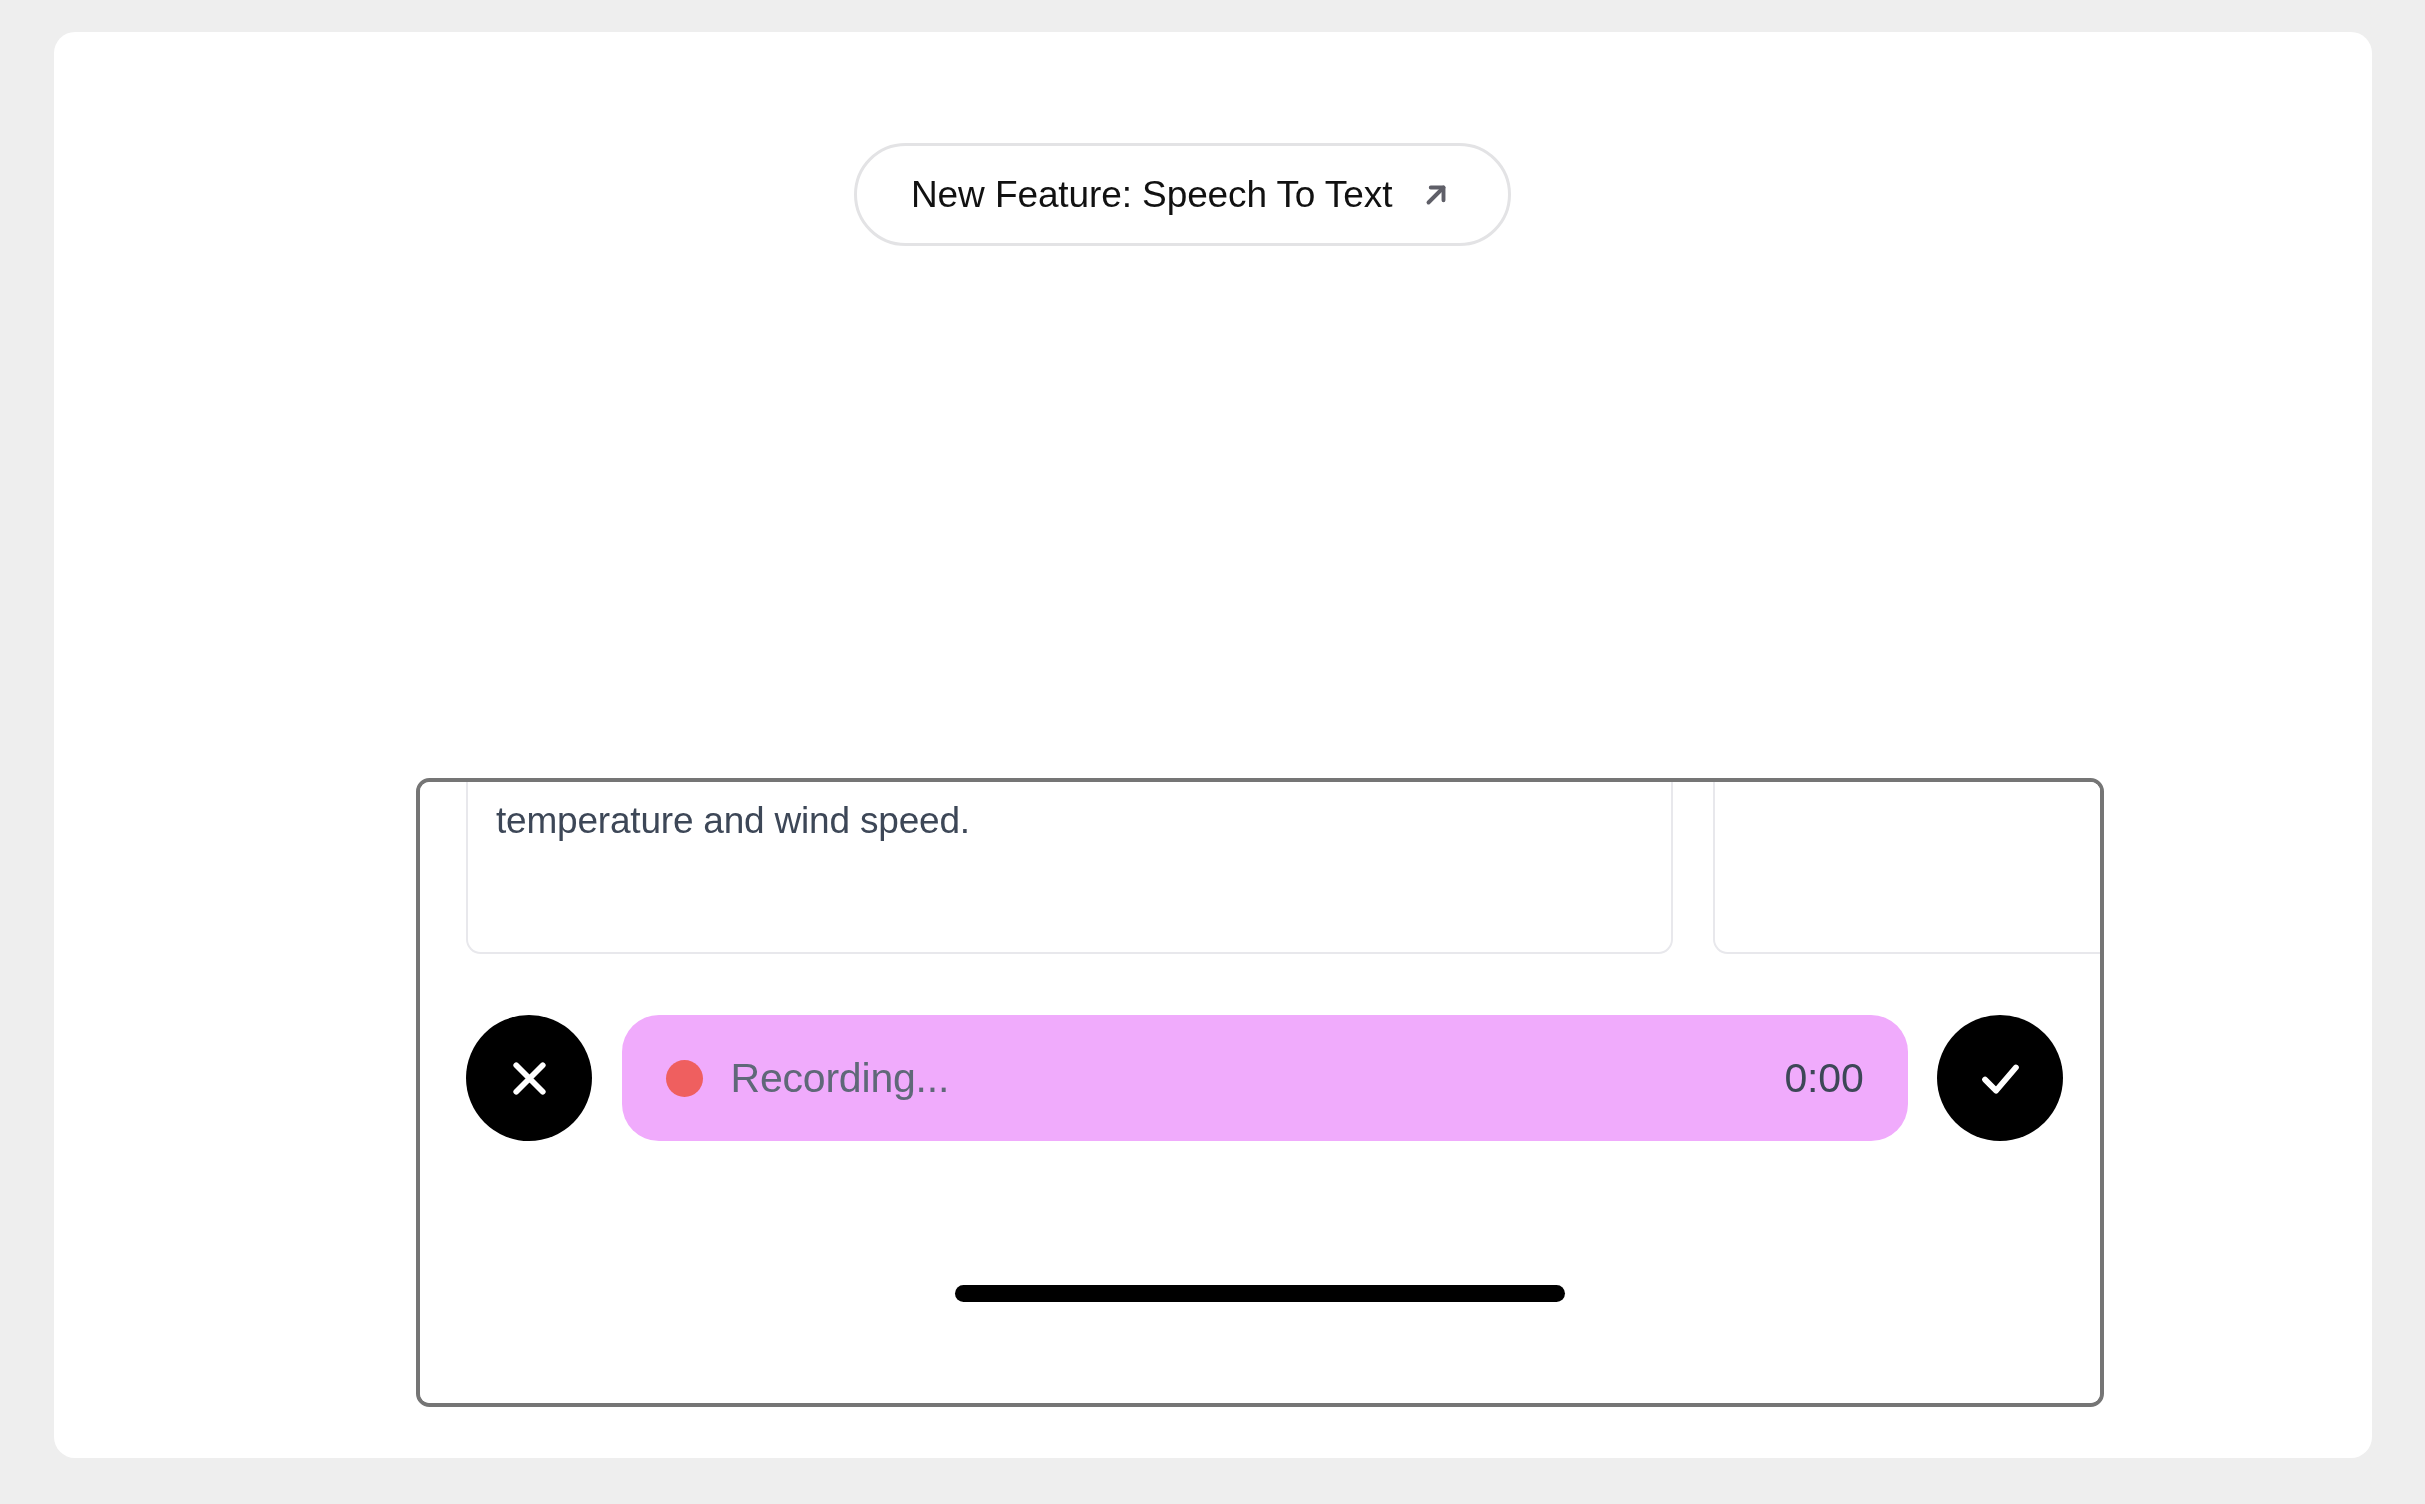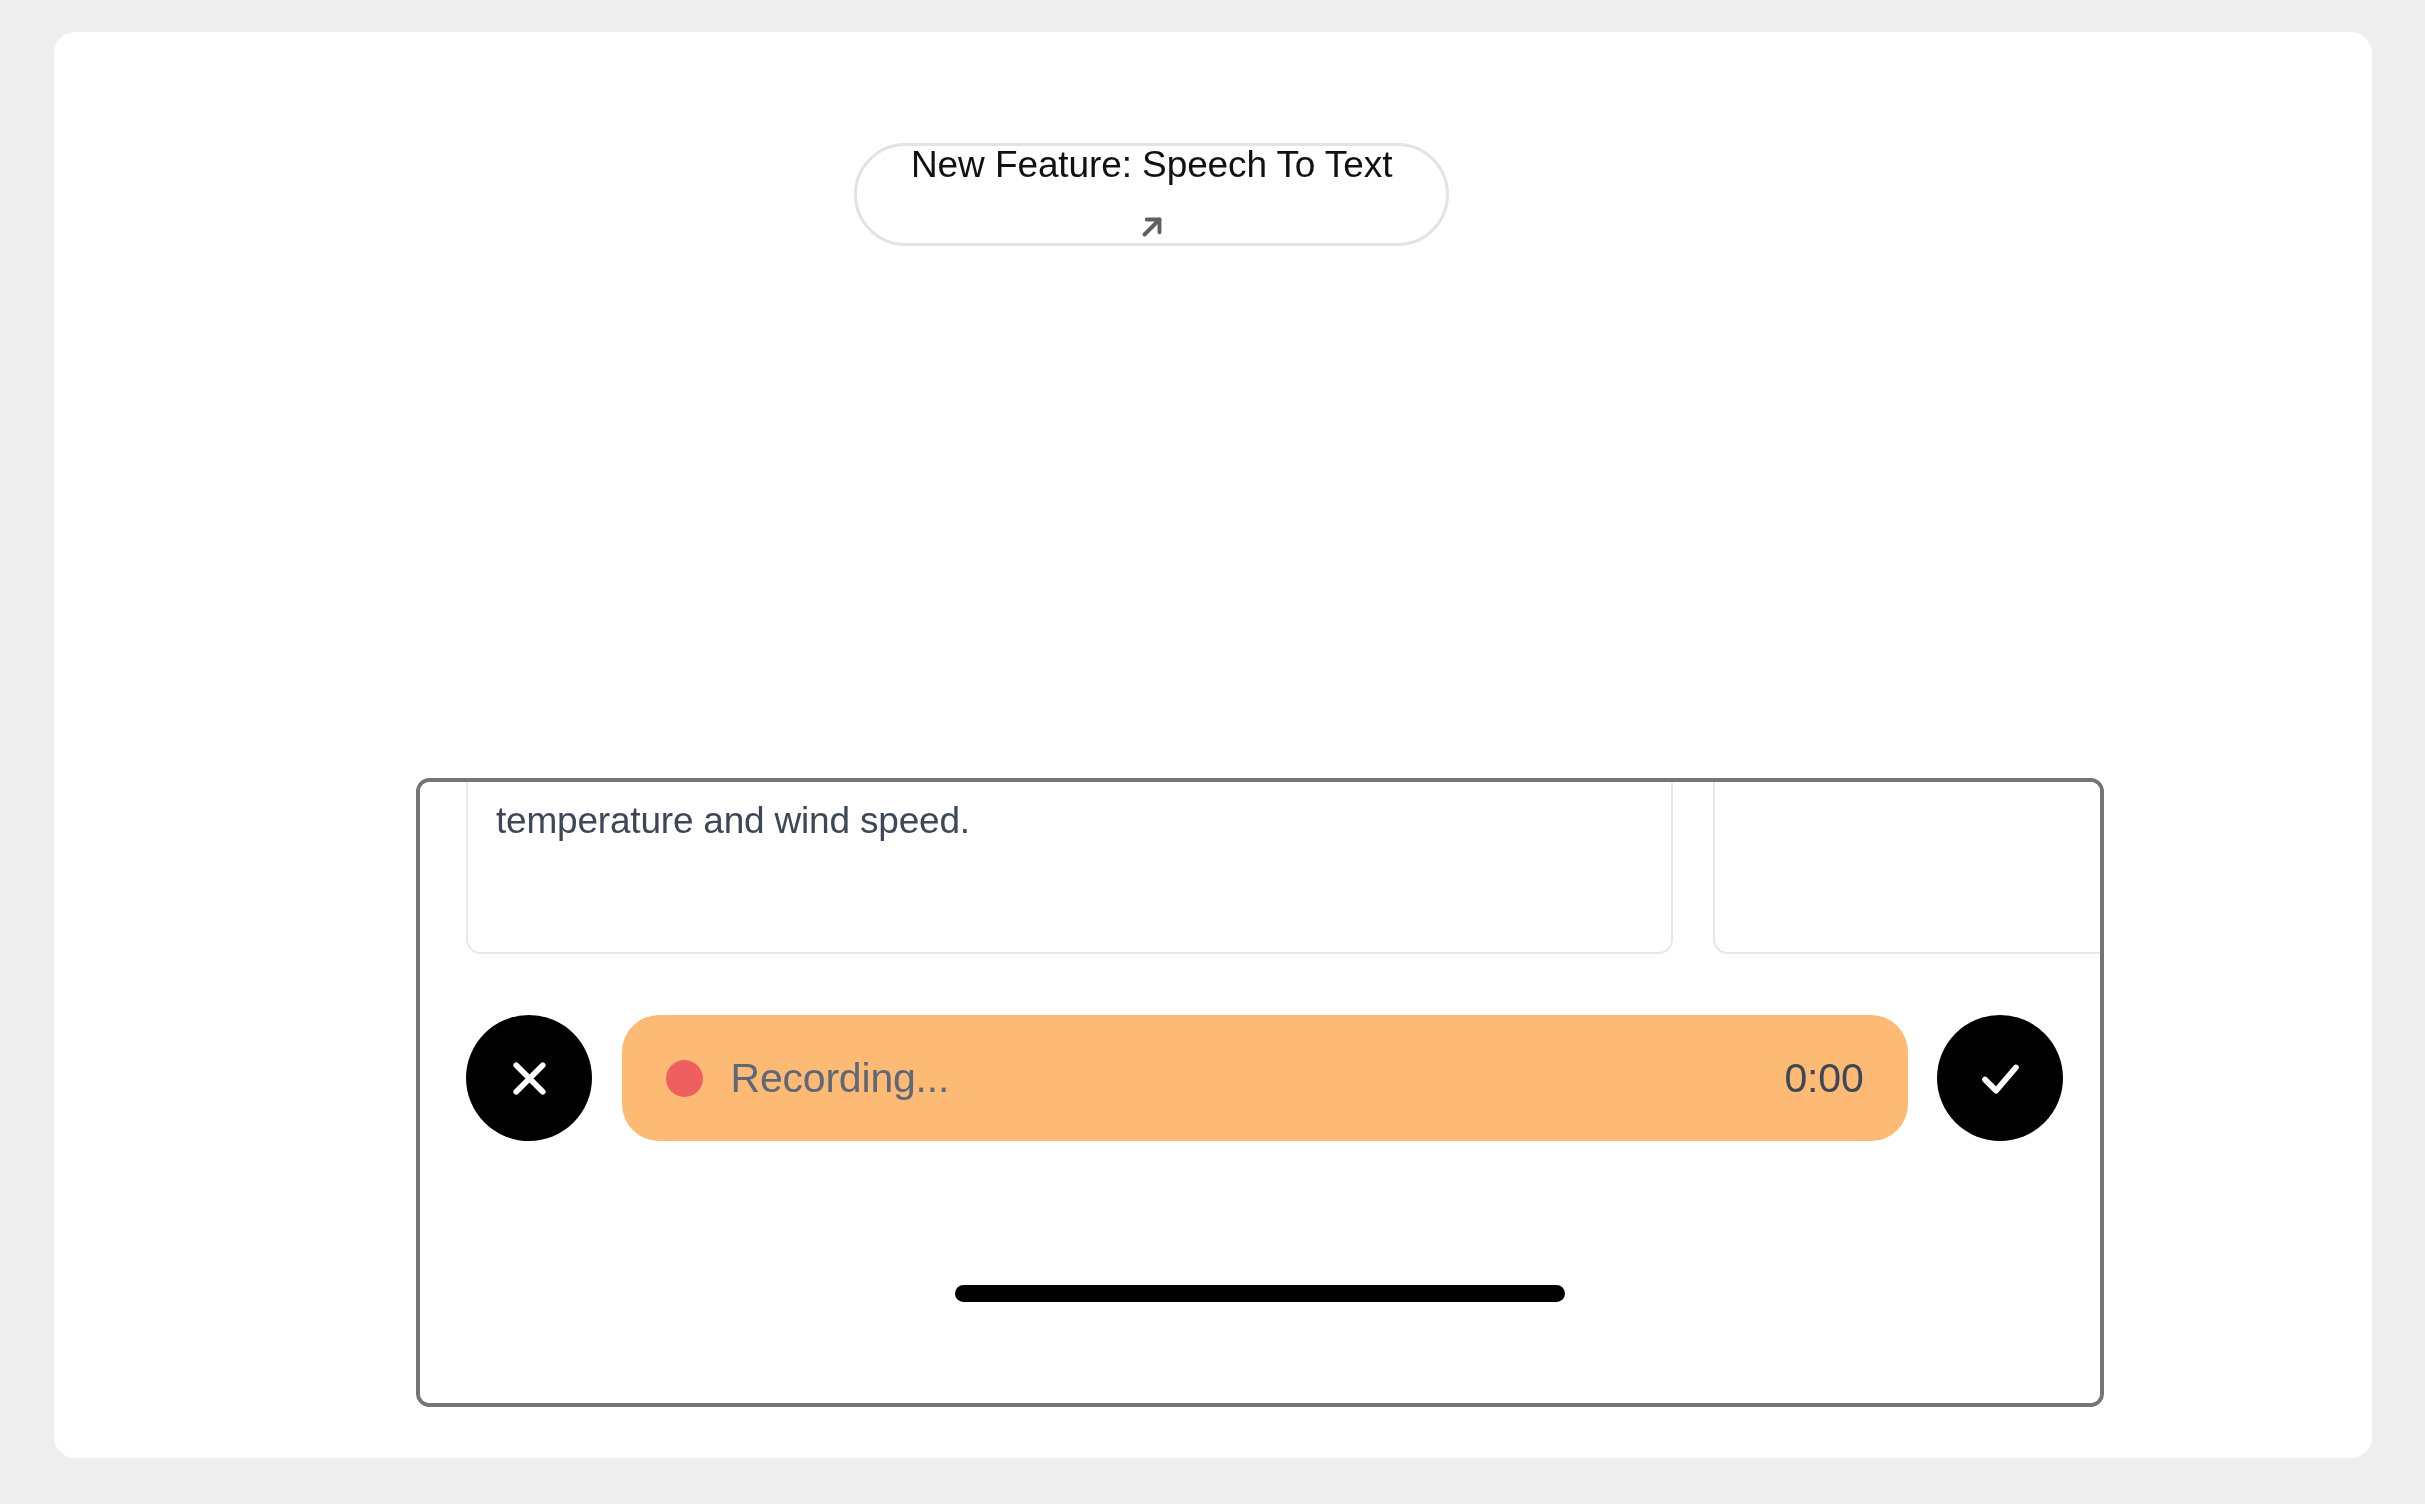--- a/index.html
+++ b/index.html
@@ -33,21 +33,20 @@
     height: 103px;
     padding: 0 54px;
     display: flex;
     align-items: center;
     gap: 26px;
     background: #ffffff;
     border: 3.1px solid #e3e3e5;
     border-radius: 614px;
     box-sizing: border-box;
     cursor: pointer;
-    flex-direction: column;
   }
   .pill-label {
     font-size: 37px;
     line-height: 1;
     color: #111111;
     white-space: nowrap;
     letter-spacing: -0.1px;
   }
   .pill-arrow {
     width: 36px;
@@ -140,21 +139,21 @@
     align-items: center;
     justify-content: center;
     flex: 0 0 auto;
     cursor: pointer;
   }
   .circle-btn svg { width: 53px; height: 53px; display: block; }
 
   .record-pill {
     flex: 1 1 auto;
     height: 126px;
-    background: #fdba74;
+    background: #f0abfc;
     border-radius: 37px;
     display: flex;
     align-items: center;
     padding: 0 44px;
     box-sizing: border-box;
     cursor: pointer;
   }
   .rec-dot {
     width: 37px;
     height: 37px;

